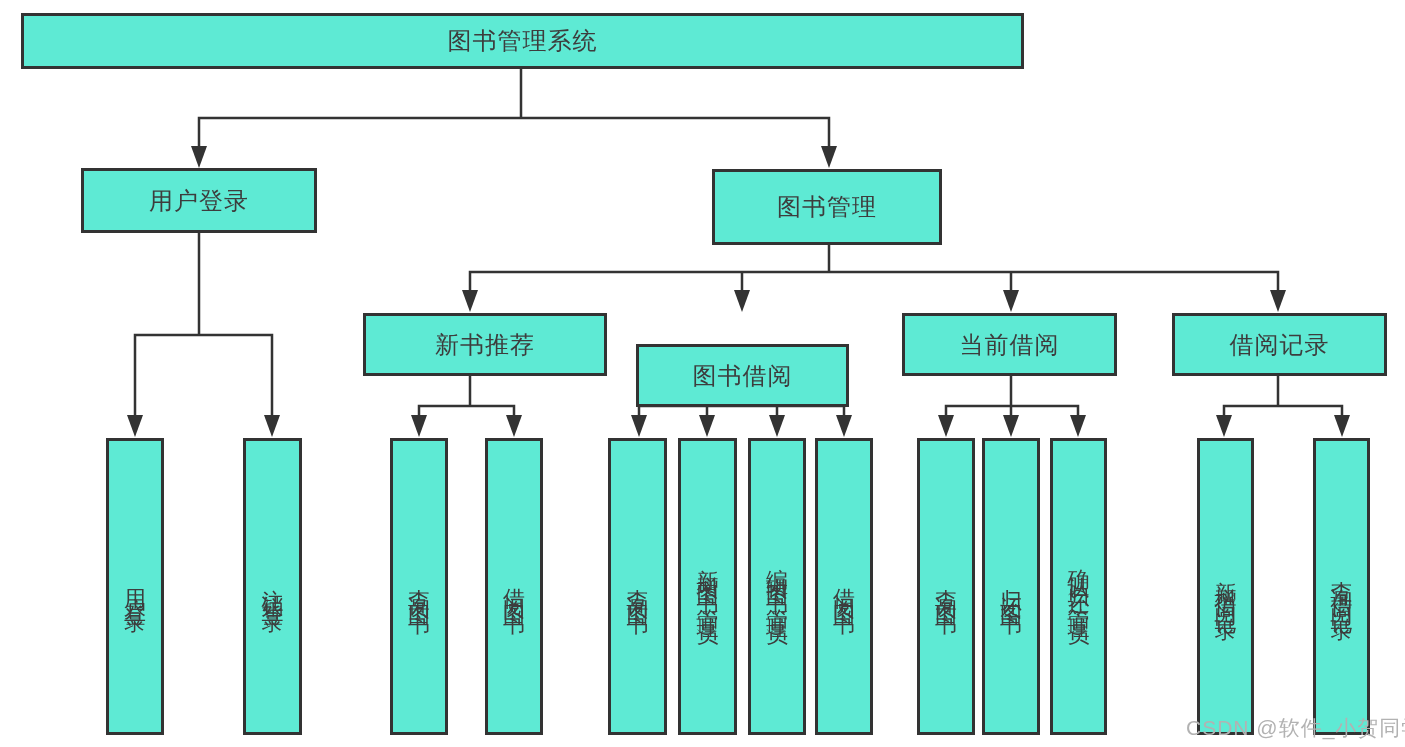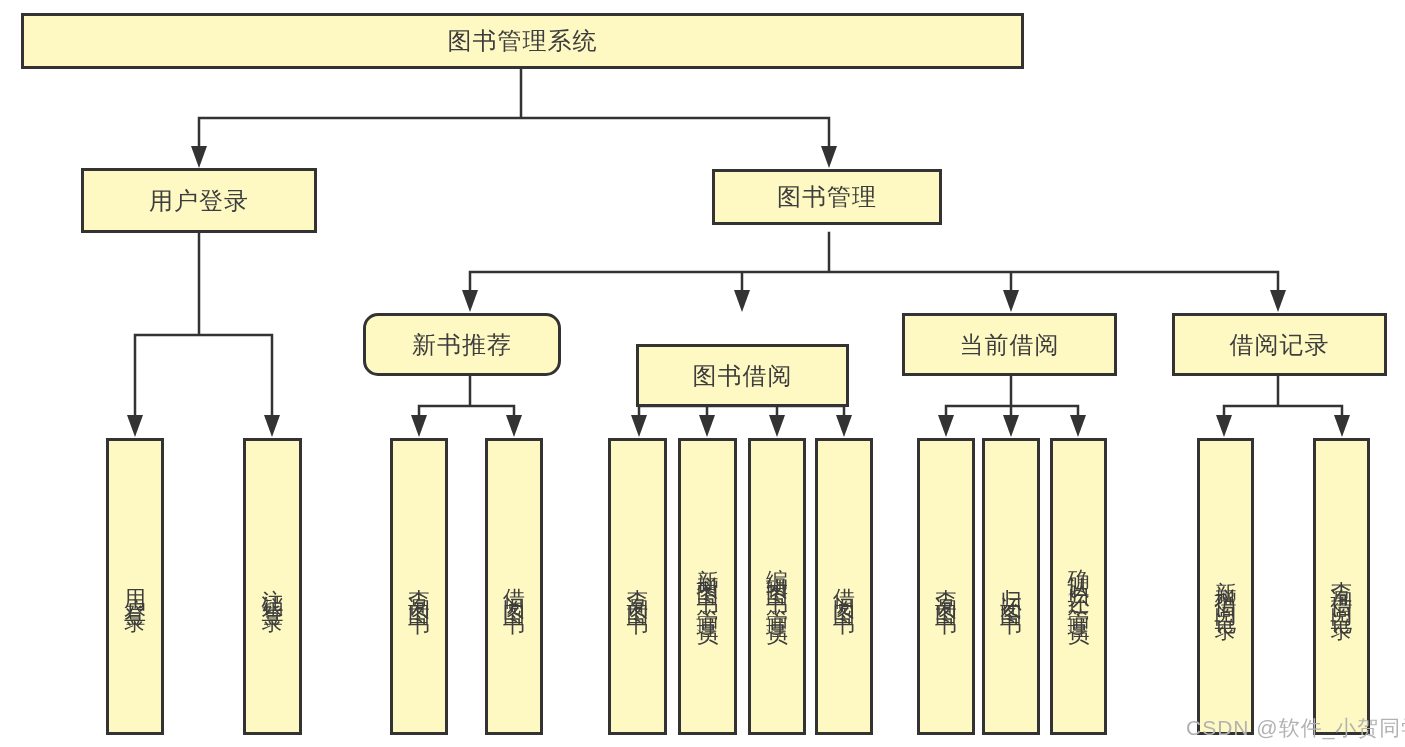--- a/index.html
+++ b/index.html
@@ -8,21 +8,21 @@
     width:1405px;height:747px;
     background:#ffffff;
     font-family:"Liberation Sans","DejaVu Sans",sans-serif;
     overflow:hidden;
   }
   #wires{position:absolute;left:0;top:0;z-index:1;}
   .node{
     position:absolute;
     box-sizing:border-box;
     border:3px solid #333333;
-    background:#fef9c3;
+    background:#5eead4;
     color:#3d3d3d;
     display:flex;align-items:center;justify-content:center;
     z-index:2;
   }
   .hbox{font-size:24px;letter-spacing:1px;white-space:nowrap;}
   .vbox{z-index:2;}
   .vbox .vtext{
     writing-mode:vertical-rl;
     text-orientation:mixed;
     font-size:22px;
@@ -78,25 +78,25 @@
     </g>
   </svg>
 
   <div class="node hbox" style="left:21px;top:13px;width:1003px;height:56px;">
     <span>图书管理系统</span>
   </div>
 
   <div class="node hbox" style="left:81px;top:168px;width:236px;height:65px;">
     <span>用户登录</span>
   </div>
-  <div class="node hbox" style="left:712px;top:169px;width:230px;height:56px;">
+  <div class="node hbox" style="left:712px;top:169px;width:230px;height:76px;">
     <span>图书管理</span>
   </div>
 
-  <div class="node hbox" style="left:363px;top:313px;width:198px;height:63px;border-radius:15px;">
+  <div class="node hbox" style="left:363px;top:313px;width:244px;height:63px;">
     <span>新书推荐</span>
   </div>
   <div class="node hbox" style="left:636px;top:313px;width:213px;height:63px;margin-top:31px;">
     <span>图书借阅</span>
   </div>
   <div class="node hbox" style="left:902px;top:313px;width:215px;height:63px;">
     <span>当前借阅</span>
   </div>
   <div class="node hbox" style="left:1172px;top:313px;width:215px;height:63px;">
     <span>借阅记录</span>

